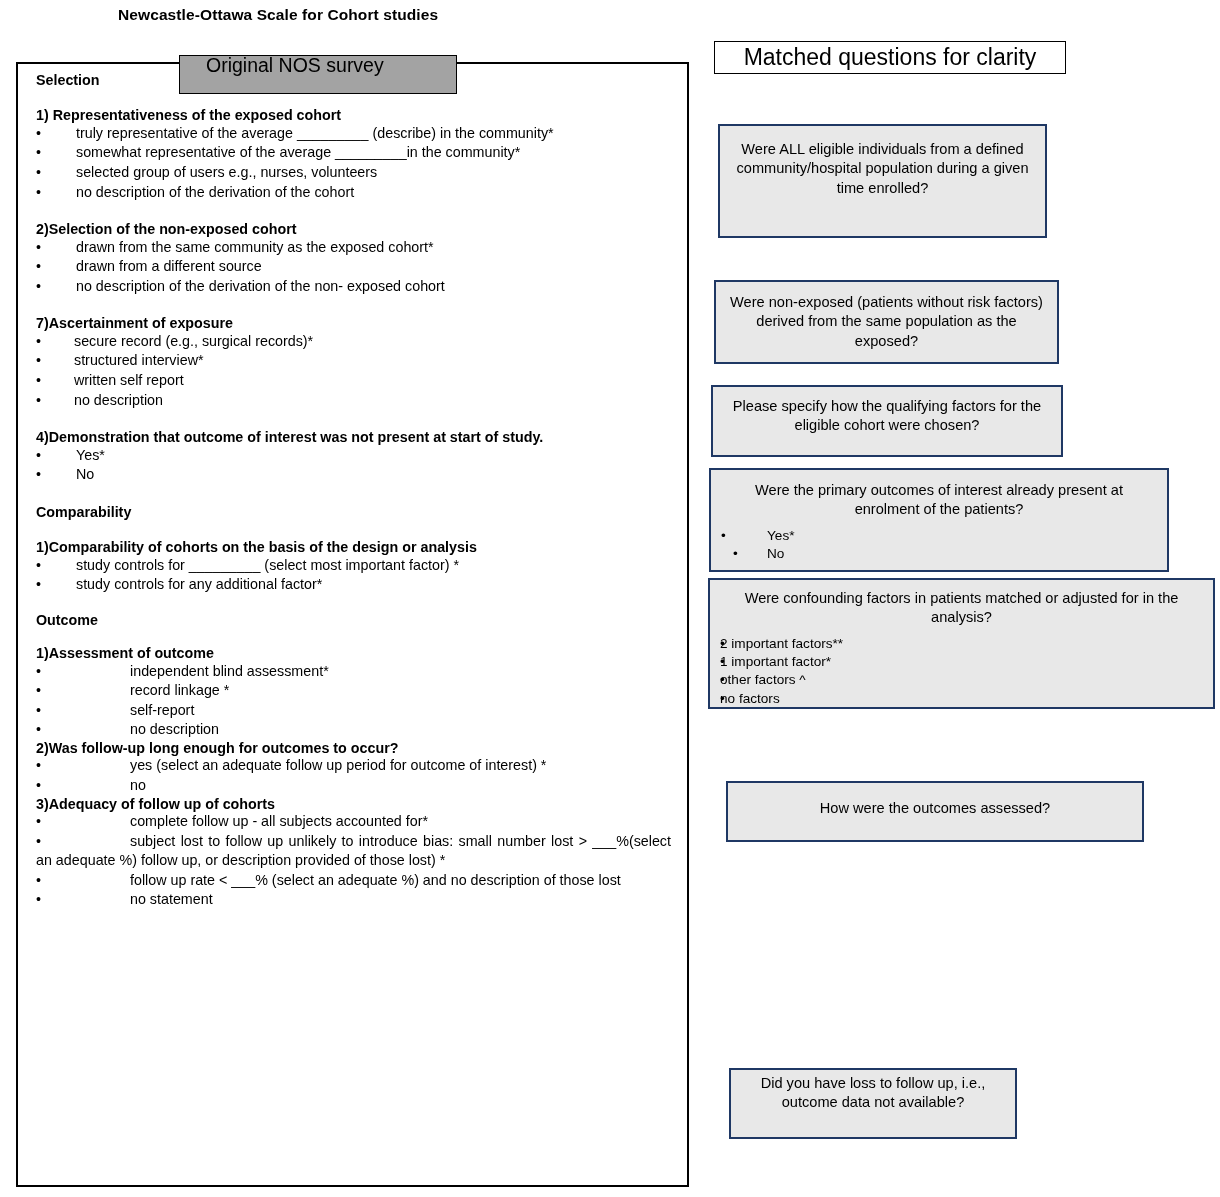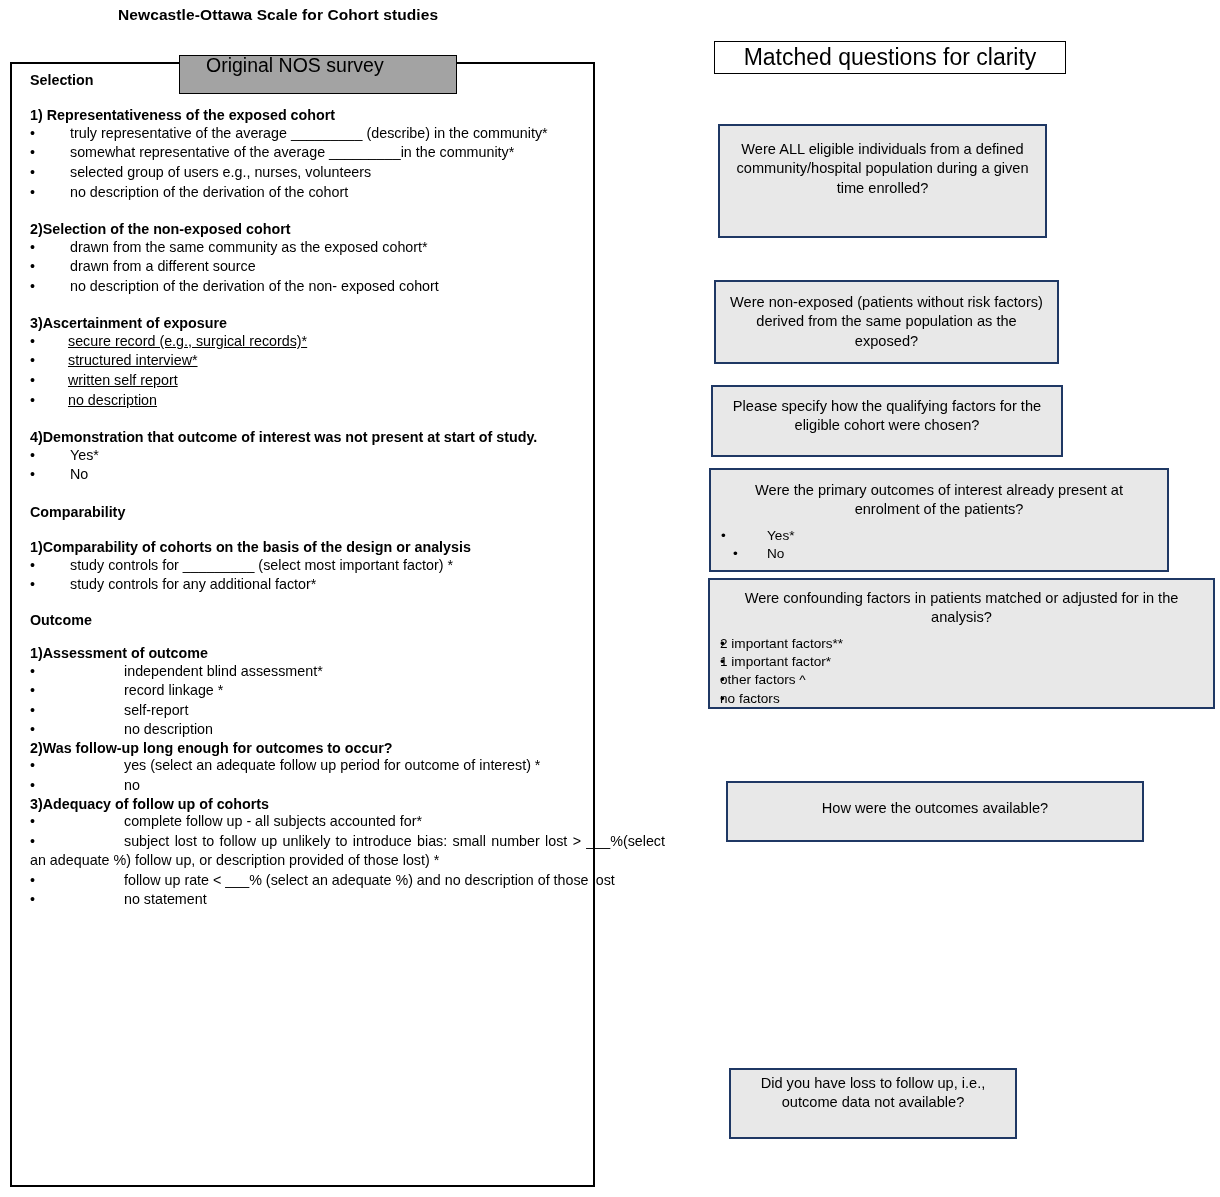--- a/index.html
+++ b/index.html
@@ -24,23 +24,23 @@
     top: 6px;
     font-size: 15.5px;
     font-weight: bold;
     letter-spacing: 0.1px;
     white-space: nowrap;
   }
 
   
   .left-panel {
     position: absolute;
-    left: 10px;
+    left: 16px;
     top: 62px;
-    width: 585px;
+    width: 673px;
     height: 1125px;
     border: 2.5px solid #000000;
     box-sizing: border-box;
     background: #ffffff;
   }
 
   .left-panel-header {
     position: absolute;
     left: 179px;
     top: 55px;
@@ -101,21 +101,21 @@
   ul.blist > li > .btext {
     display: block;
   }
 
   
   .ind-a { margin-left: 60px; margin-top: 10px; }              
   .ind-a > li > .btext { margin-left: 40px; }
   .ind-b { margin-left: 60px; margin-top: 11px; }              
   .ind-b > li > .btext { margin-left: 40px; }
   .ind-c { margin-left: 98px; margin-top: 14px; }              
-  .ind-c > li > .btext { margin-left: 38px; text-decoration: underline; }
+  .ind-c > li > .btext { margin-left: 38px; }
   .ind-d { margin-left: 60px; margin-top: 11px; }              
   .ind-d > li > .btext { margin-left: 40px; }
   .ind-e { margin-left: 60px; margin-top: 11px; }              
   .ind-e > li > .btext { margin-left: 40px; }
 
   
   .ind-f { margin-left: 12px; margin-top: 13px; }
   .ind-f > li { margin-bottom: 19px; }
   .ind-f > li > .btext { margin-left: 94px; }
 
@@ -247,21 +247,21 @@
       <li>
         <span class="bullet">•</span>
         <span class="btext">drawn from a different source</span>
       </li>
       <li>
         <span class="bullet">•</span>
         <span class="btext">no description of the derivation of the non- exposed cohort</span>
       </li>
     </ul>
 
-    <div class="sec-head gap-top">3)Ascertainment of exposure</div>
+    <div class="sec-head gap-top">7)Ascertainment of exposure</div>
     <ul class="blist ind-c">
       <li>
         <span class="bullet">•</span>
         <span class="btext">secure record (e.g., surgical records)*</span>
       </li>
       <li>
         <span class="bullet">•</span>
         <span class="btext">structured interview*</span>
       </li>
       <li>
@@ -408,20 +408,20 @@
         <span class="btext">other factors ^</span>
       </li>
       <li>
         <span class="bullet">•</span>
         <span class="btext">no factors</span>
       </li>
     </ul>
   </div>
 
   <div class="qbox" id="qbox-6">
-    <span class="qtext">How were the outcomes available?</span>
+    <span class="qtext">How were the outcomes assessed?</span>
   </div>
 
   <div class="qbox" id="qbox-7">
     <span class="qtext">Did you have loss to follow up, i.e., outcome data not available?</span>
   </div>
 
 </div>
 
 </body></html>

